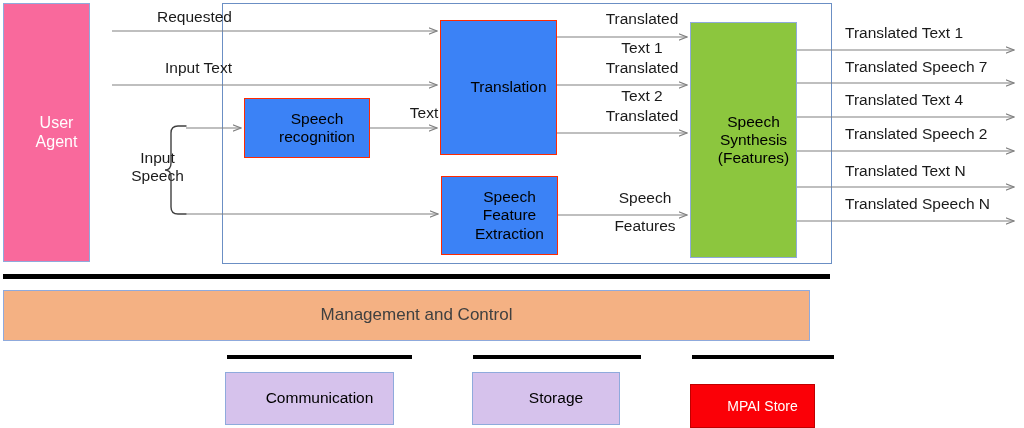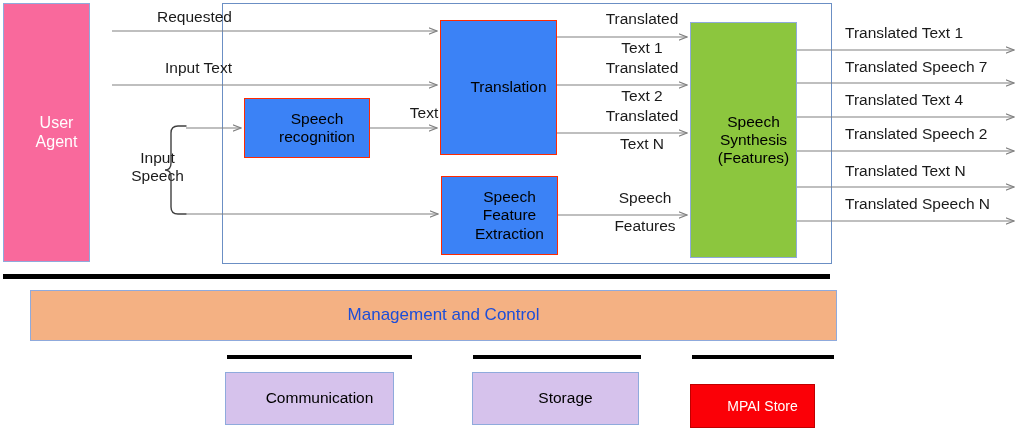--- a/index.html
+++ b/index.html
@@ -25,21 +25,21 @@
   .box-green{
     background:#3b82f6;border:1.5px solid #ff2a00;
     color:#000000;font-size:15.5px;
   }
   .box-synth{
     background:#8cc63e;border:1.5px solid #8faadc;
     color:#000000;font-size:15.5px;
   }
   .box-mgmt{
     background:#f4b183;border:1px solid #8faadc;
-    color:#1d4ed8;font-size:17px;margin-left:27px;
+    color:#404040;font-size:17px;
   }
   .box-purple{
     background:#d6c2ec;border:1px solid #8faadc;
     color:#000000;font-size:15.5px;
   }
   .box-red{
     background:#fb0007;border:1px solid #c00000;
     color:#ffffff;font-size:14px;
   }
   .container-outline{
@@ -115,23 +115,20 @@
   <div class="abs lbl lbl-c" style="left:559px;top:59px;width:126px;">
     <span>Translated</span>
   </div>
   <div class="abs lbl lbl-c" style="left:559px;top:87px;width:126px;">
     <span>Text 2</span>
   </div>
 
   <div class="abs lbl lbl-c" style="left:559px;top:107px;width:126px;">
     <span>Translated</span>
   </div>
-  <div class="abs lbl lbl-c" style="left:559px;top:135px;width:126px;">
-    <span>Text N</span>
-  </div>
 
   <div class="abs lbl lbl-c" style="left:566px;top:189px;width:118px;">
     <span>Speech</span>
   </div>
   <div class="abs lbl lbl-c" style="left:566px;top:217px;width:118px;">
     <span>Features</span>
   </div>
 
   <div class="abs lbl lbl-l" style="left:825px;top:24px;width:200px;">
     <span>Translated Text 1</span>
@@ -157,21 +154,21 @@
   <div class="abs blackbar" style="left:473px;top:355px;width:148px;height:4px;"></div>
   <div class="abs blackbar" style="left:692px;top:355px;width:122px;height:4px;"></div>
 
   <div class="abs box box-mgmt" style="left:3px;top:290px;width:807px;height:51px;">
     <span>Management and Control</span>
   </div>
 
   <div class="abs box box-purple" style="left:225px;top:372px;width:169px;height:53px;">
     <span>Communication</span>
   </div>
-  <div class="abs box box-purple" style="left:472px;top:372px;width:167px;height:53px;">
+  <div class="abs box box-purple" style="left:472px;top:372px;width:148px;height:53px;">
     <span>Storage</span>
   </div>
   <div class="abs box box-red" style="left:690px;top:384px;width:125px;height:44px;">
     <span>MPAI Store</span>
   </div>
 
   <svg class="overlay" width="1024" height="428">
     <defs>
       <marker id="ah" markerWidth="9" markerHeight="8" refX="8.5" refY="4" orient="auto" markerUnits="userSpaceOnUse">
         <path d="M0,0.6 L8.5,4 L0,7.4" fill="none" stroke="#808080" stroke-width="1.1"></path>

